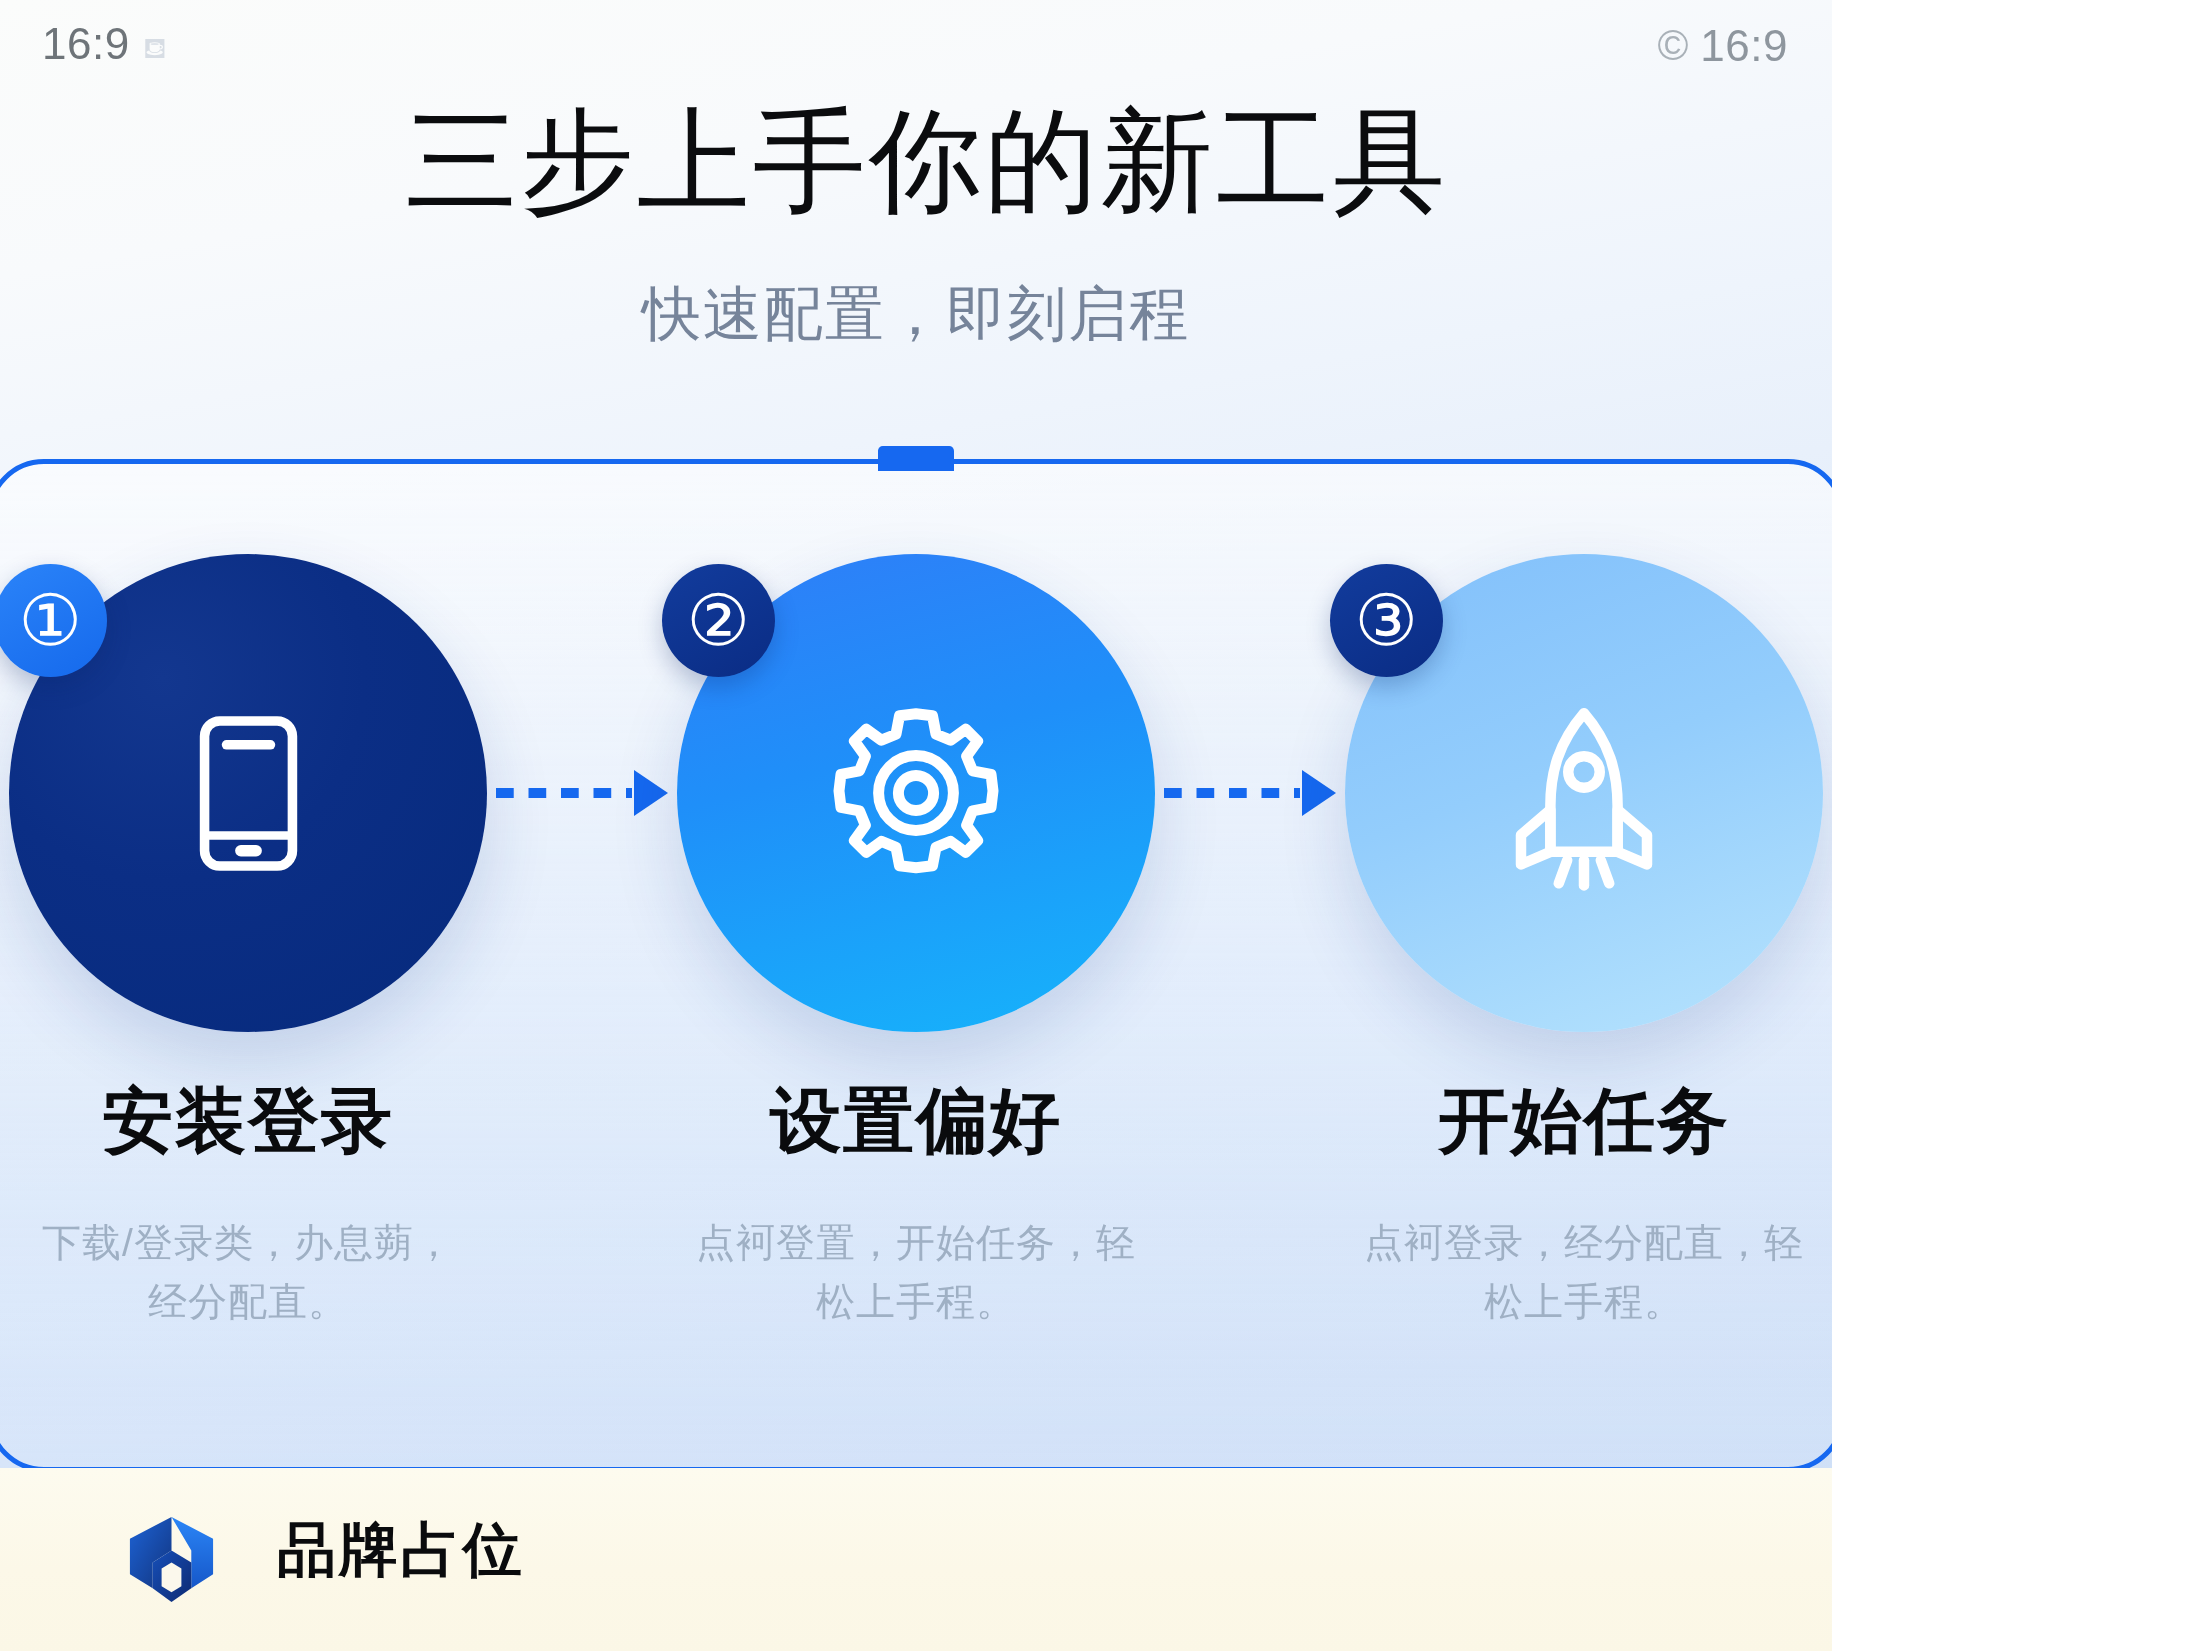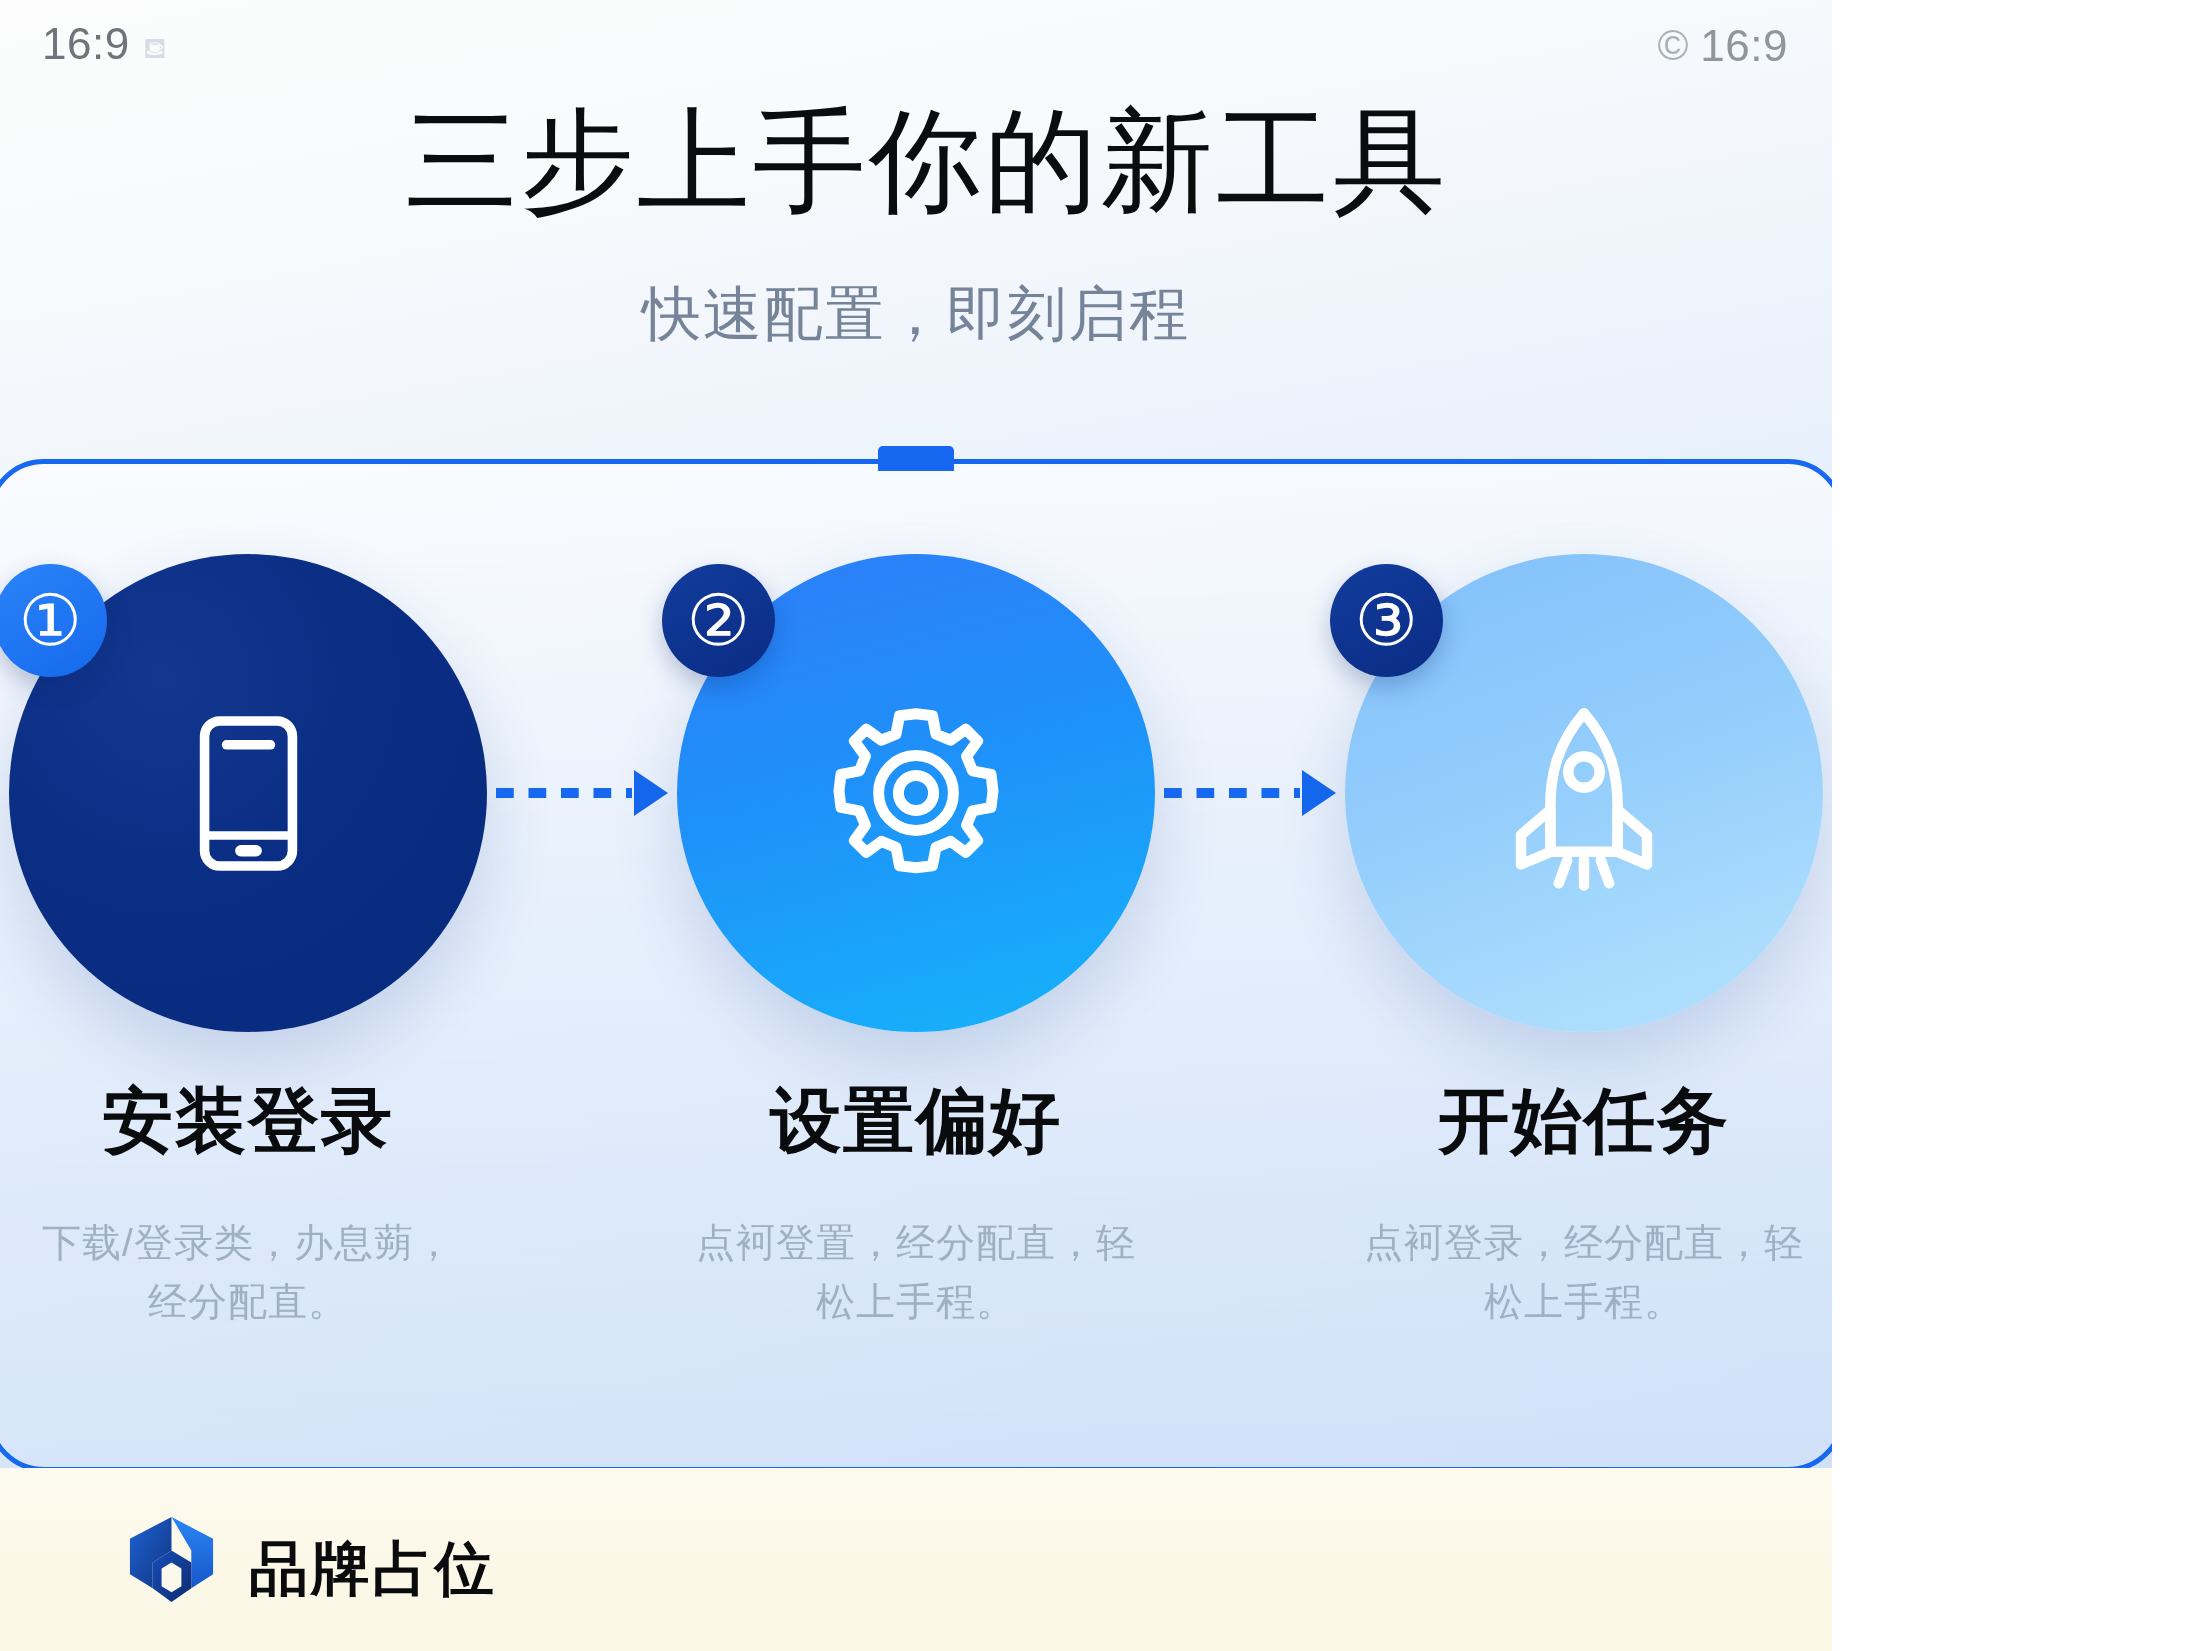--- a/index.html
+++ b/index.html
@@ -217,22 +217,22 @@
     left: 0; right: 0; bottom: 0;
     height: 184px;
     background: linear-gradient(180deg, #fdfbef 0%, #fcf8e8 55%, #fbf7e6 100%);
     display: flex;
     align-items: center;
     justify-content: space-between;
     padding: 0 115px 0 122px;
   }
   .brand {
     display: flex;
-    align-items: flex-end;
-    gap: 28px;
+    align-items: flex-start;
+    gap: 56px;
   }
   .brand-name {
     font-size: 59px;
     font-weight: 900;
     color: #0a0b0d;
     letter-spacing: 2.9px;
   }
   .cta {
     font-size: 55px;
     color: #0c0d10;
@@ -290,21 +290,21 @@
         <div class="bubble b2">
           <svg width="220" height="220" viewBox="0 0 100 100">
             <path d="M50 14 l7.5 .9 1.6 8.4 6.6 2.7 6.9-5 5.4 5.4 -5 6.9 2.7 6.6 8.4 1.6 .9 7.5 -.9 7.5 -8.4 1.6 -2.7 6.6 5 6.9 -5.4 5.4 -6.9-5 -6.6 2.7 -1.6 8.4 -7.5 .9 -7.5-.9 -1.6-8.4 -6.6-2.7 -6.9 5 -5.4-5.4 5-6.9 -2.7-6.6 -8.4-1.6 -.9-7.5 .9-7.5 8.4-1.6 2.7-6.6 -5-6.9 5.4-5.4 6.9 5 6.6-2.7 1.6-8.4 Z" fill="none" stroke="#ffffff" stroke-width="5" stroke-linejoin="round"></path>
             <circle cx="50" cy="50" r="17" fill="none" stroke="#ffffff" stroke-width="5"></circle>
             <circle cx="50" cy="50" r="8" fill="none" stroke="#ffffff" stroke-width="5"></circle>
           </svg>
         </div>
         <div class="badge dark">②</div>
       </div>
       <div class="step-title">设置偏好</div>
-      <div class="step-desc">点袔登置，经分配直，轻松上手程。</div>
+      <div class="step-desc">点袔登置，开始任务，轻松上手程。</div>
     </div>
 
     <div class="connector">
       <div class="dashes"></div>
       <div class="arrowhead"></div>
     </div>
 
     <div class="step">
       <div class="bubble-wrap">
         <div class="bubble b3">

